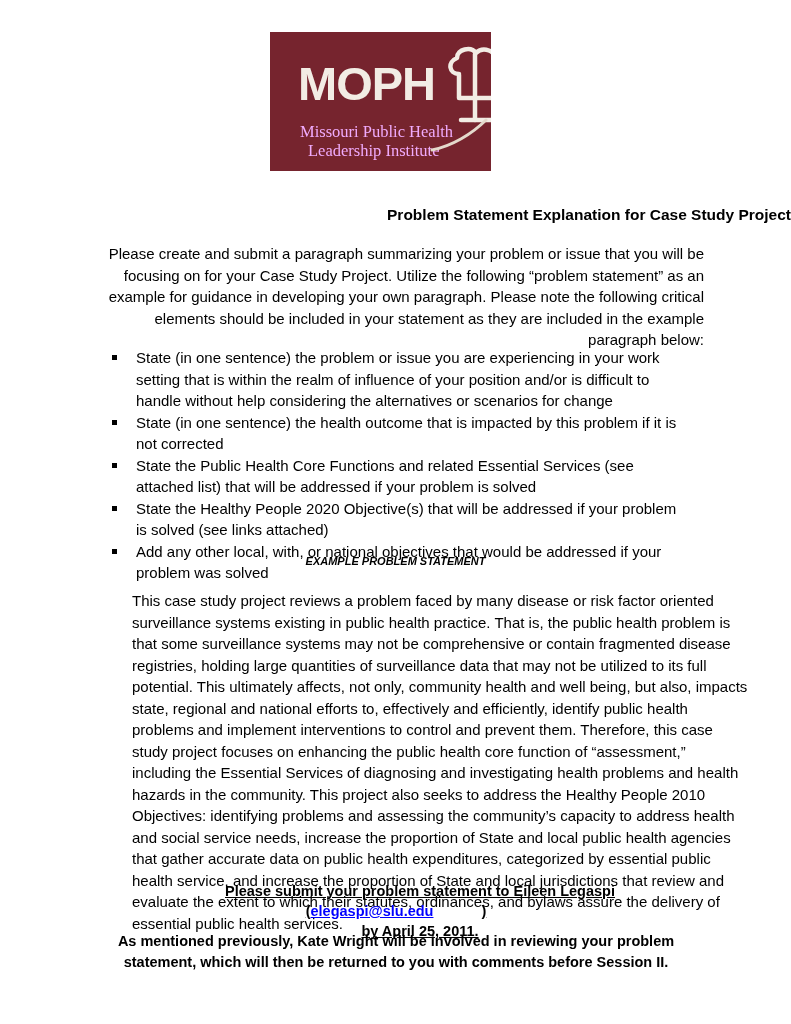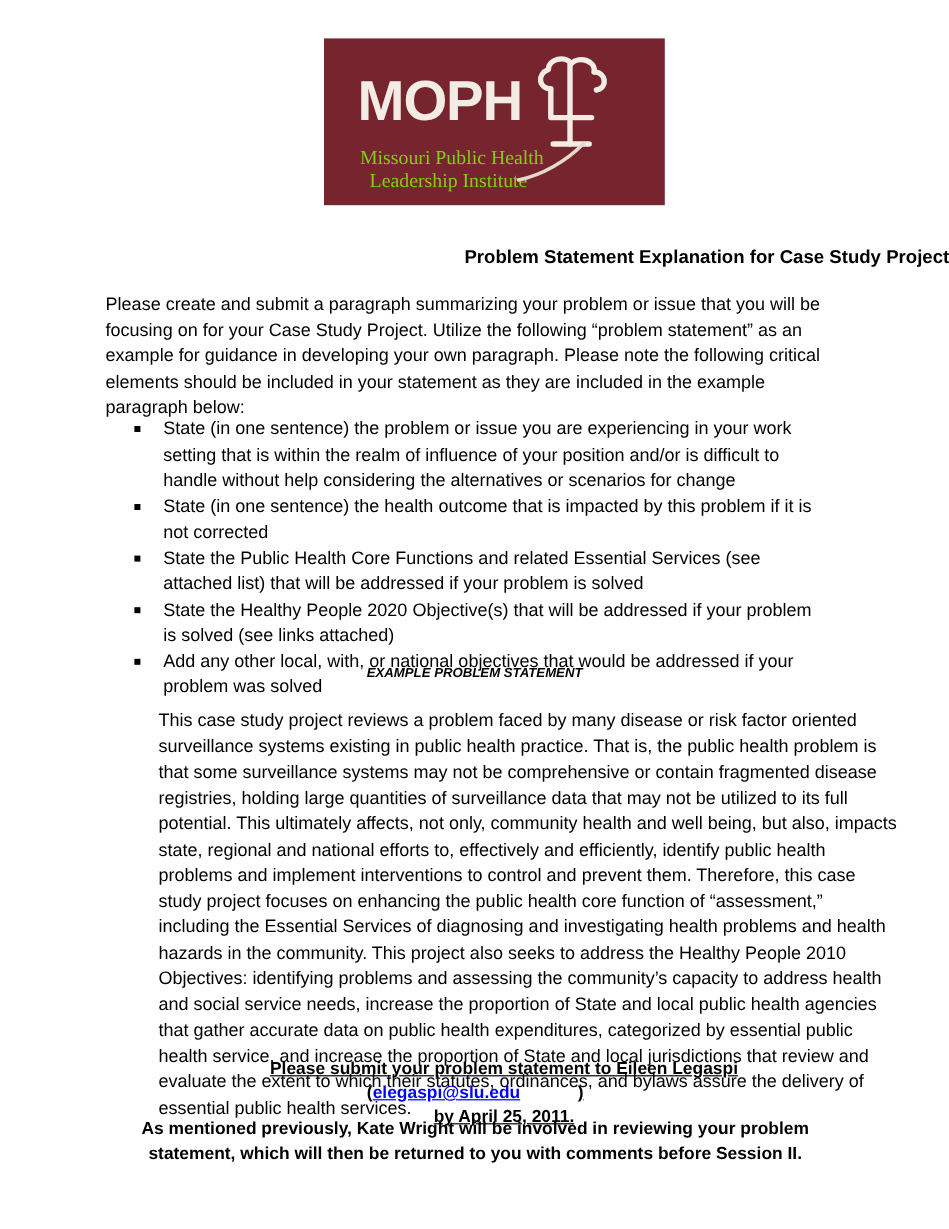--- a/index.html
+++ b/index.html
@@ -21,21 +21,21 @@
     height: 1024px;
     position: relative;
     box-sizing: border-box;
   }
 
   
   .logo-wrap {
     position: absolute;
     left: 270px;
     top: 32px;
-    width: 284px;
+    width: 221px;
     height: 139px;
   }
   .logo-box {
     width: 100%;
     height: 100%;
     background: #76242E;
     position: relative;
     overflow: hidden;
   }
   .logo-mark {
@@ -64,21 +64,21 @@
     width: 86px;
     height: 86px;
   }
   .logo-sub {
     position: absolute;
     left: 30px;
     top: 90px;
     font-family: "Liberation Serif", serif;
     font-size: 16.5px;
     line-height: 19px;
-    color: #84cc16;
+    color: #f0abfc;
     white-space: nowrap;
   }
   .logo-sub .l2 { padding-left: 8px; display: block; }
   .logo-swoosh {
     position: absolute;
     left: 160px;
     top: 86px;
     width: 60px;
     height: 34px;
   }
@@ -95,21 +95,21 @@
     line-height: 20px;
   }
 
   .intro {
     position: absolute;
     left: 88px;
     top: 243px;
     width: 616px;
     font-size: 15px;
     line-height: 21.5px;
-    text-align: left;
+    text-align: right;
   }
 
   .bullets {
     position: absolute;
     left: 88px;
     top: 347px;
     width: 616px;
     font-size: 15px;
     line-height: 21.5px;
     margin: 0;

